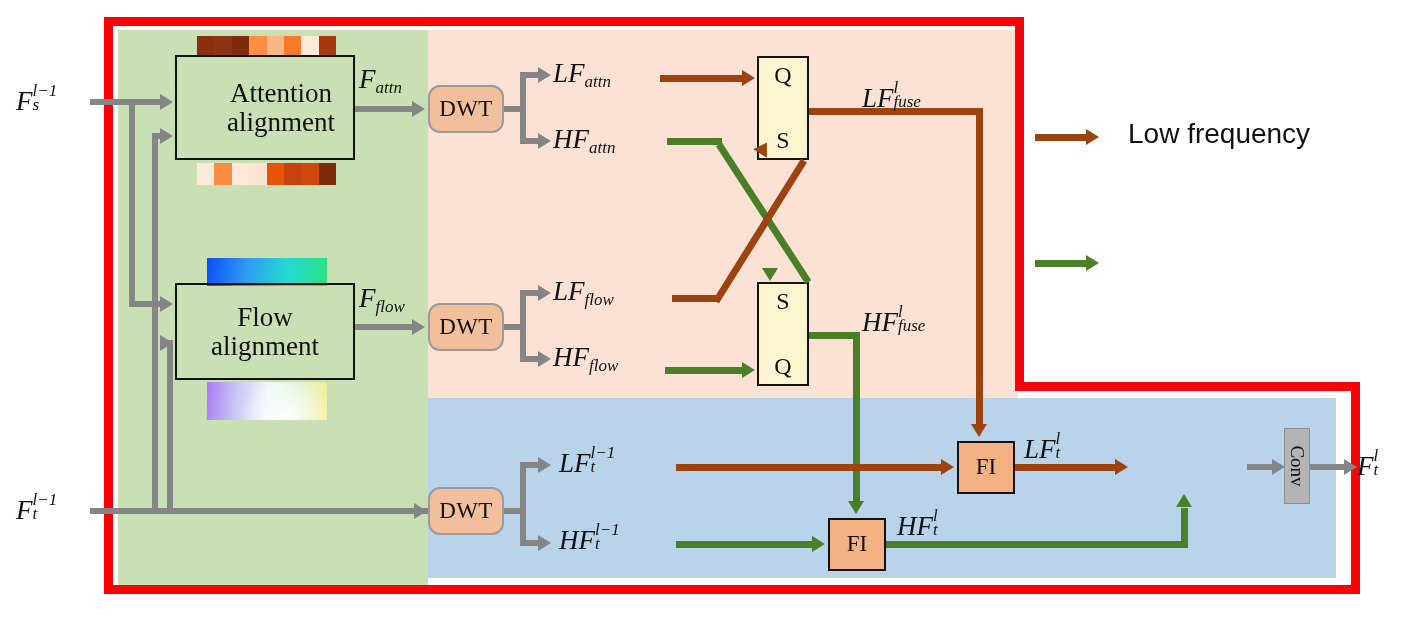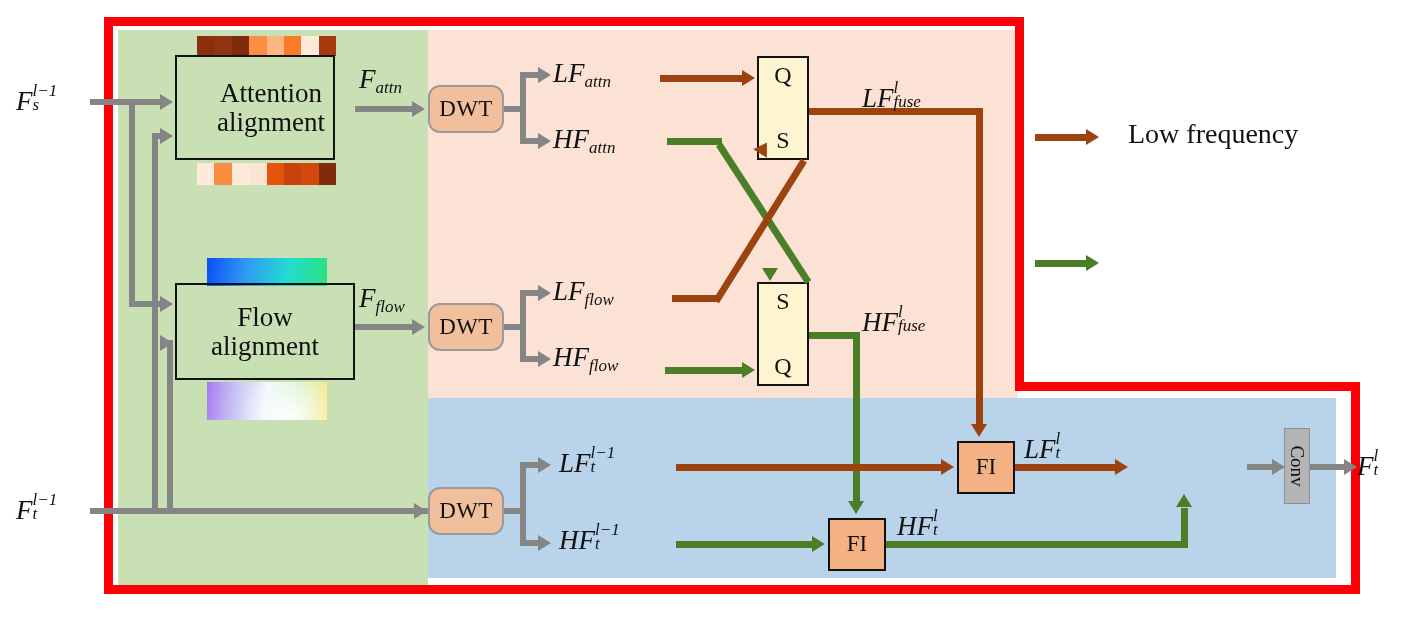--- a/index.html
+++ b/index.html
@@ -39,21 +39,21 @@
   
   .lab{position:absolute;font-family:"Liberation Serif",serif;font-size:27px;color:#111;
        white-space:nowrap;font-style:italic;}
   .lab sub{font-size:.63em;vertical-align:-.28em;}
   .lab .sbs{display:inline-block;vertical-align:-.02em;font-size:.63em;
             line-height:1.02;text-align:left;font-style:italic;}
   .lab .sbs i{display:block;font-style:italic;}
   .lab .sbs .t{margin-bottom:-.18em;}
 
   .legend-text{position:absolute;font-size:28px;font-style:normal;color:#111;
-               font-family:Liberation Serif, serif;white-space:nowrap;text-align:right;}
+               font-family:Liberation Sans, sans-serif;white-space:nowrap;text-align:right;}
 
   
   .ln{position:absolute;}
   .gray{background:#858585;}
   .brown{background:#9c4310;}
   .green{background:#4a7f28;}
 
   .ah{position:absolute;width:0;height:0;border-style:solid;}
   .ah-r-gray{border-width:8px 0 8px 13px;border-color:transparent transparent transparent #858585;}
   .ah-r-brown{border-width:8px 0 8px 13px;border-color:transparent transparent transparent #9c4310;}
@@ -103,21 +103,21 @@
       <div style="background: rgb(253, 234, 219);"></div>
       <div style="background: rgb(252, 228, 211);"></div>
       <div style="background: rgb(229, 84, 10);"></div>
       <div style="background: rgb(199, 66, 12);"></div>
       <div style="background: rgb(210, 71, 12);"></div>
       <div style="background: rgb(126, 44, 12);"></div>
     </div>
   <div class="flowimg" id="flow-top" style="left: 207px; top: 258px; width: 120px; height: 28px; background: linear-gradient(100deg, rgb(10, 78, 245), rgb(47, 155, 242), rgb(34, 220, 208), rgb(46, 224, 126));"></div>
   <div class="flowimg" id="flow-bot" style="left: 207px; top: 382px; width: 120px; height: 38px; background: radial-gradient(circle at 68% 95%, rgb(255, 255, 255) 0%, rgba(255, 255, 255, 0) 55%), linear-gradient(96deg, rgb(168, 123, 240), rgb(201, 199, 246), rgb(238, 246, 251), rgb(214, 242, 201), rgb(251, 233, 142));"></div>
 
-  <div class="box blackbox" style="left:175px;top:55px;width:160px;height:105px;padding-left:32px;">
+  <div class="box blackbox" style="left:175px;top:55px;width:180px;height:105px;padding-left:32px;">
     <div>
       <div>Attention</div>
       <div>alignment</div>
     </div>
   </div>
 
   <div class="box blackbox" style="left:175px;top:283px;width:180px;height:97px;">
     <div>
       <div>Flow</div>
       <div>alignment</div>

